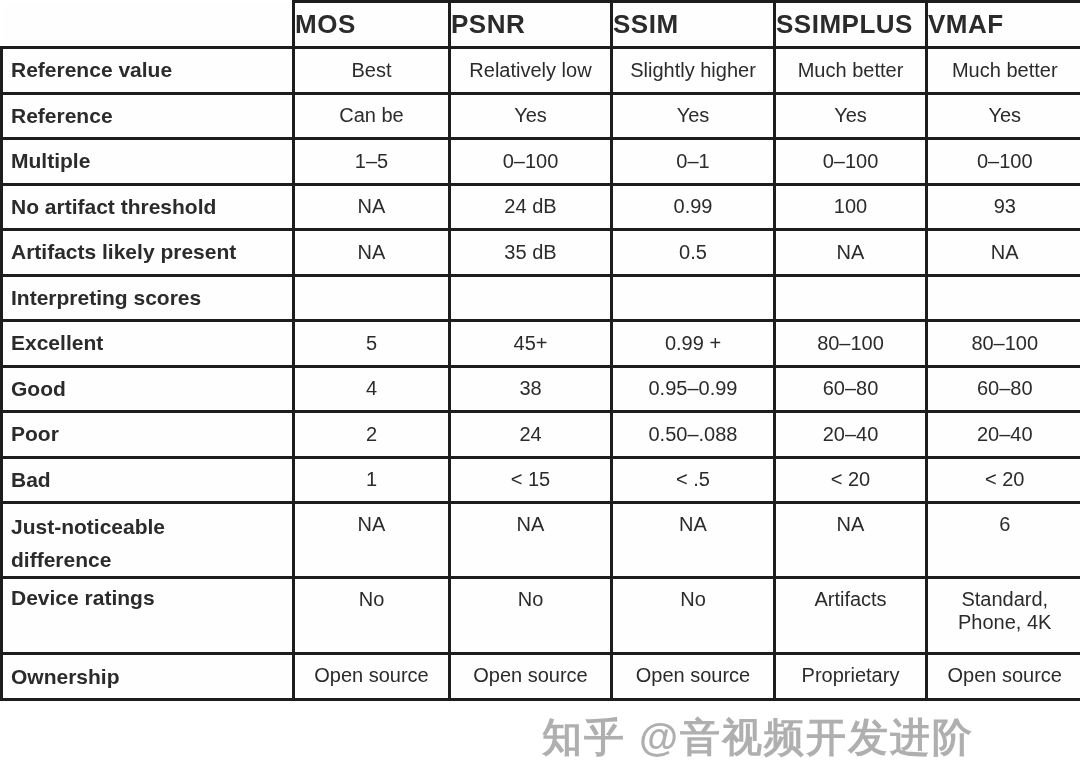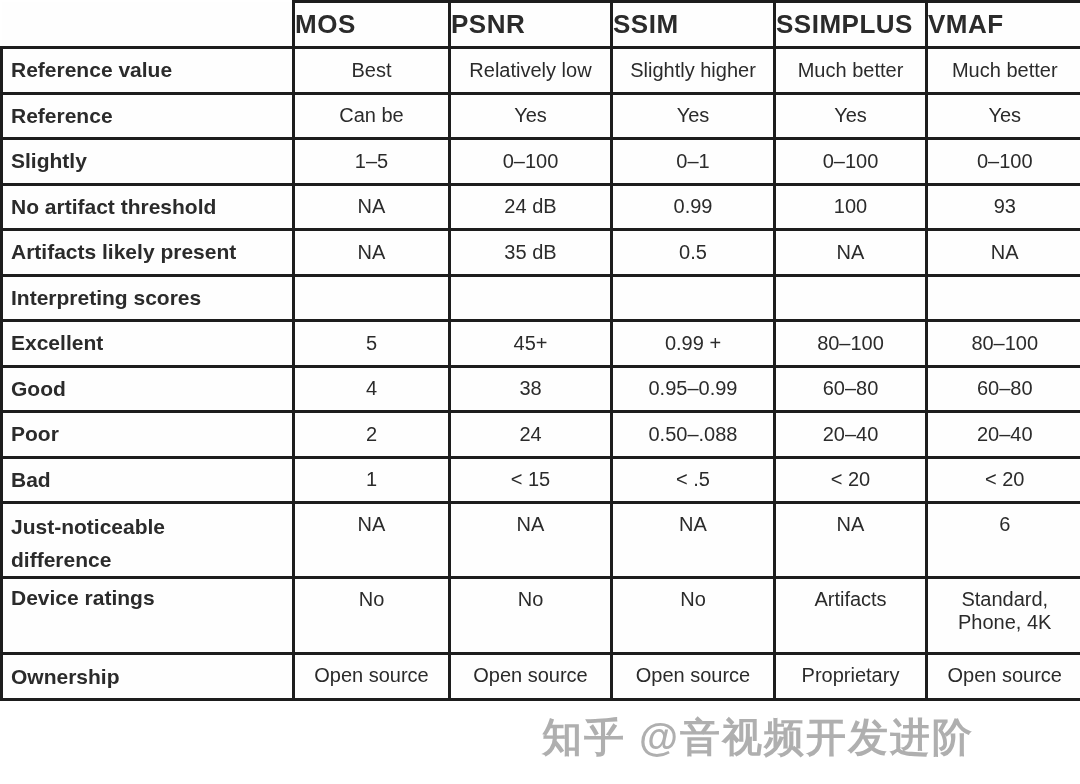--- a/index.html
+++ b/index.html
@@ -118,21 +118,21 @@
       </tr>
       <tr class="row-2">
         <td class="label"><span class="label-inner">Reference</span></td>
         <td class="val">Can be</td>
         <td class="val">Yes</td>
         <td class="val">Yes</td>
         <td class="val">Yes</td>
         <td class="val">Yes</td>
       </tr>
       <tr class="row-3">
-        <td class="label"><span class="label-inner">Slightly</span></td>
+        <td class="label"><span class="label-inner">Multiple</span></td>
         <td class="val">1–5</td>
         <td class="val">0–100</td>
         <td class="val">0–1</td>
         <td class="val">0–100</td>
         <td class="val">0–100</td>
       </tr>
       <tr class="row-4">
         <td class="label"><span class="label-inner">No artifact threshold</span></td>
         <td class="val">NA</td>
         <td class="val">24 dB</td>

